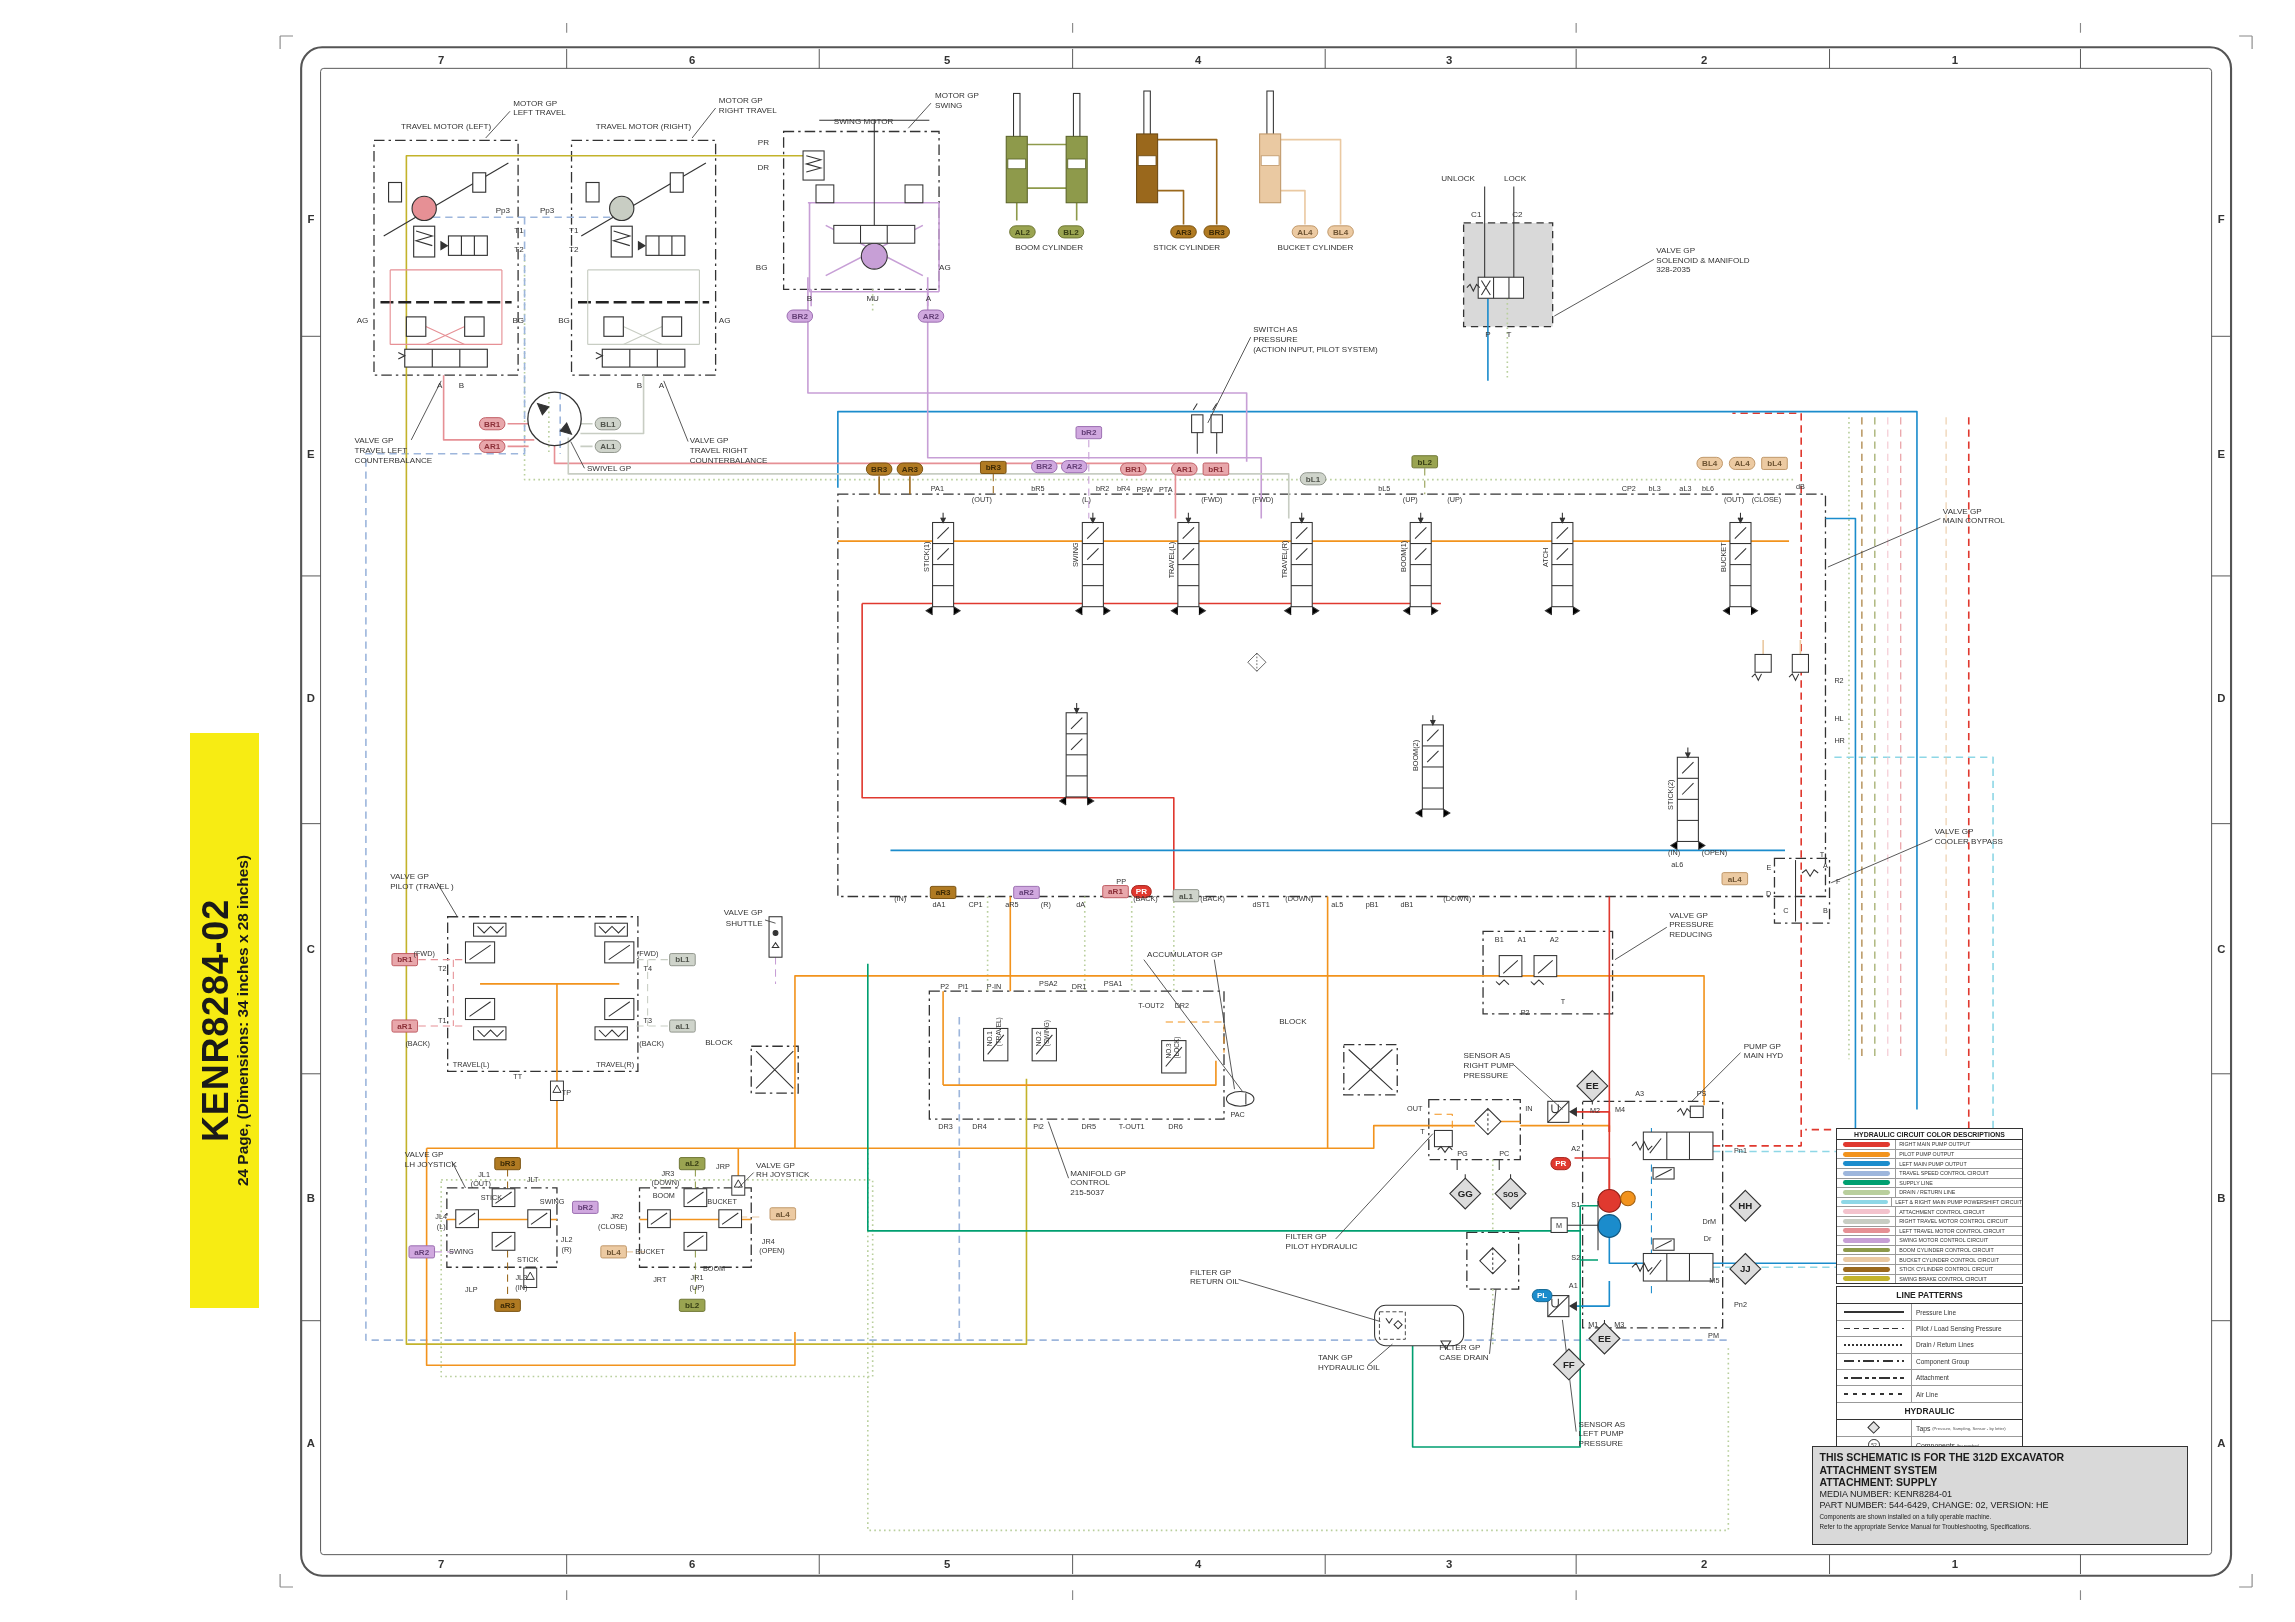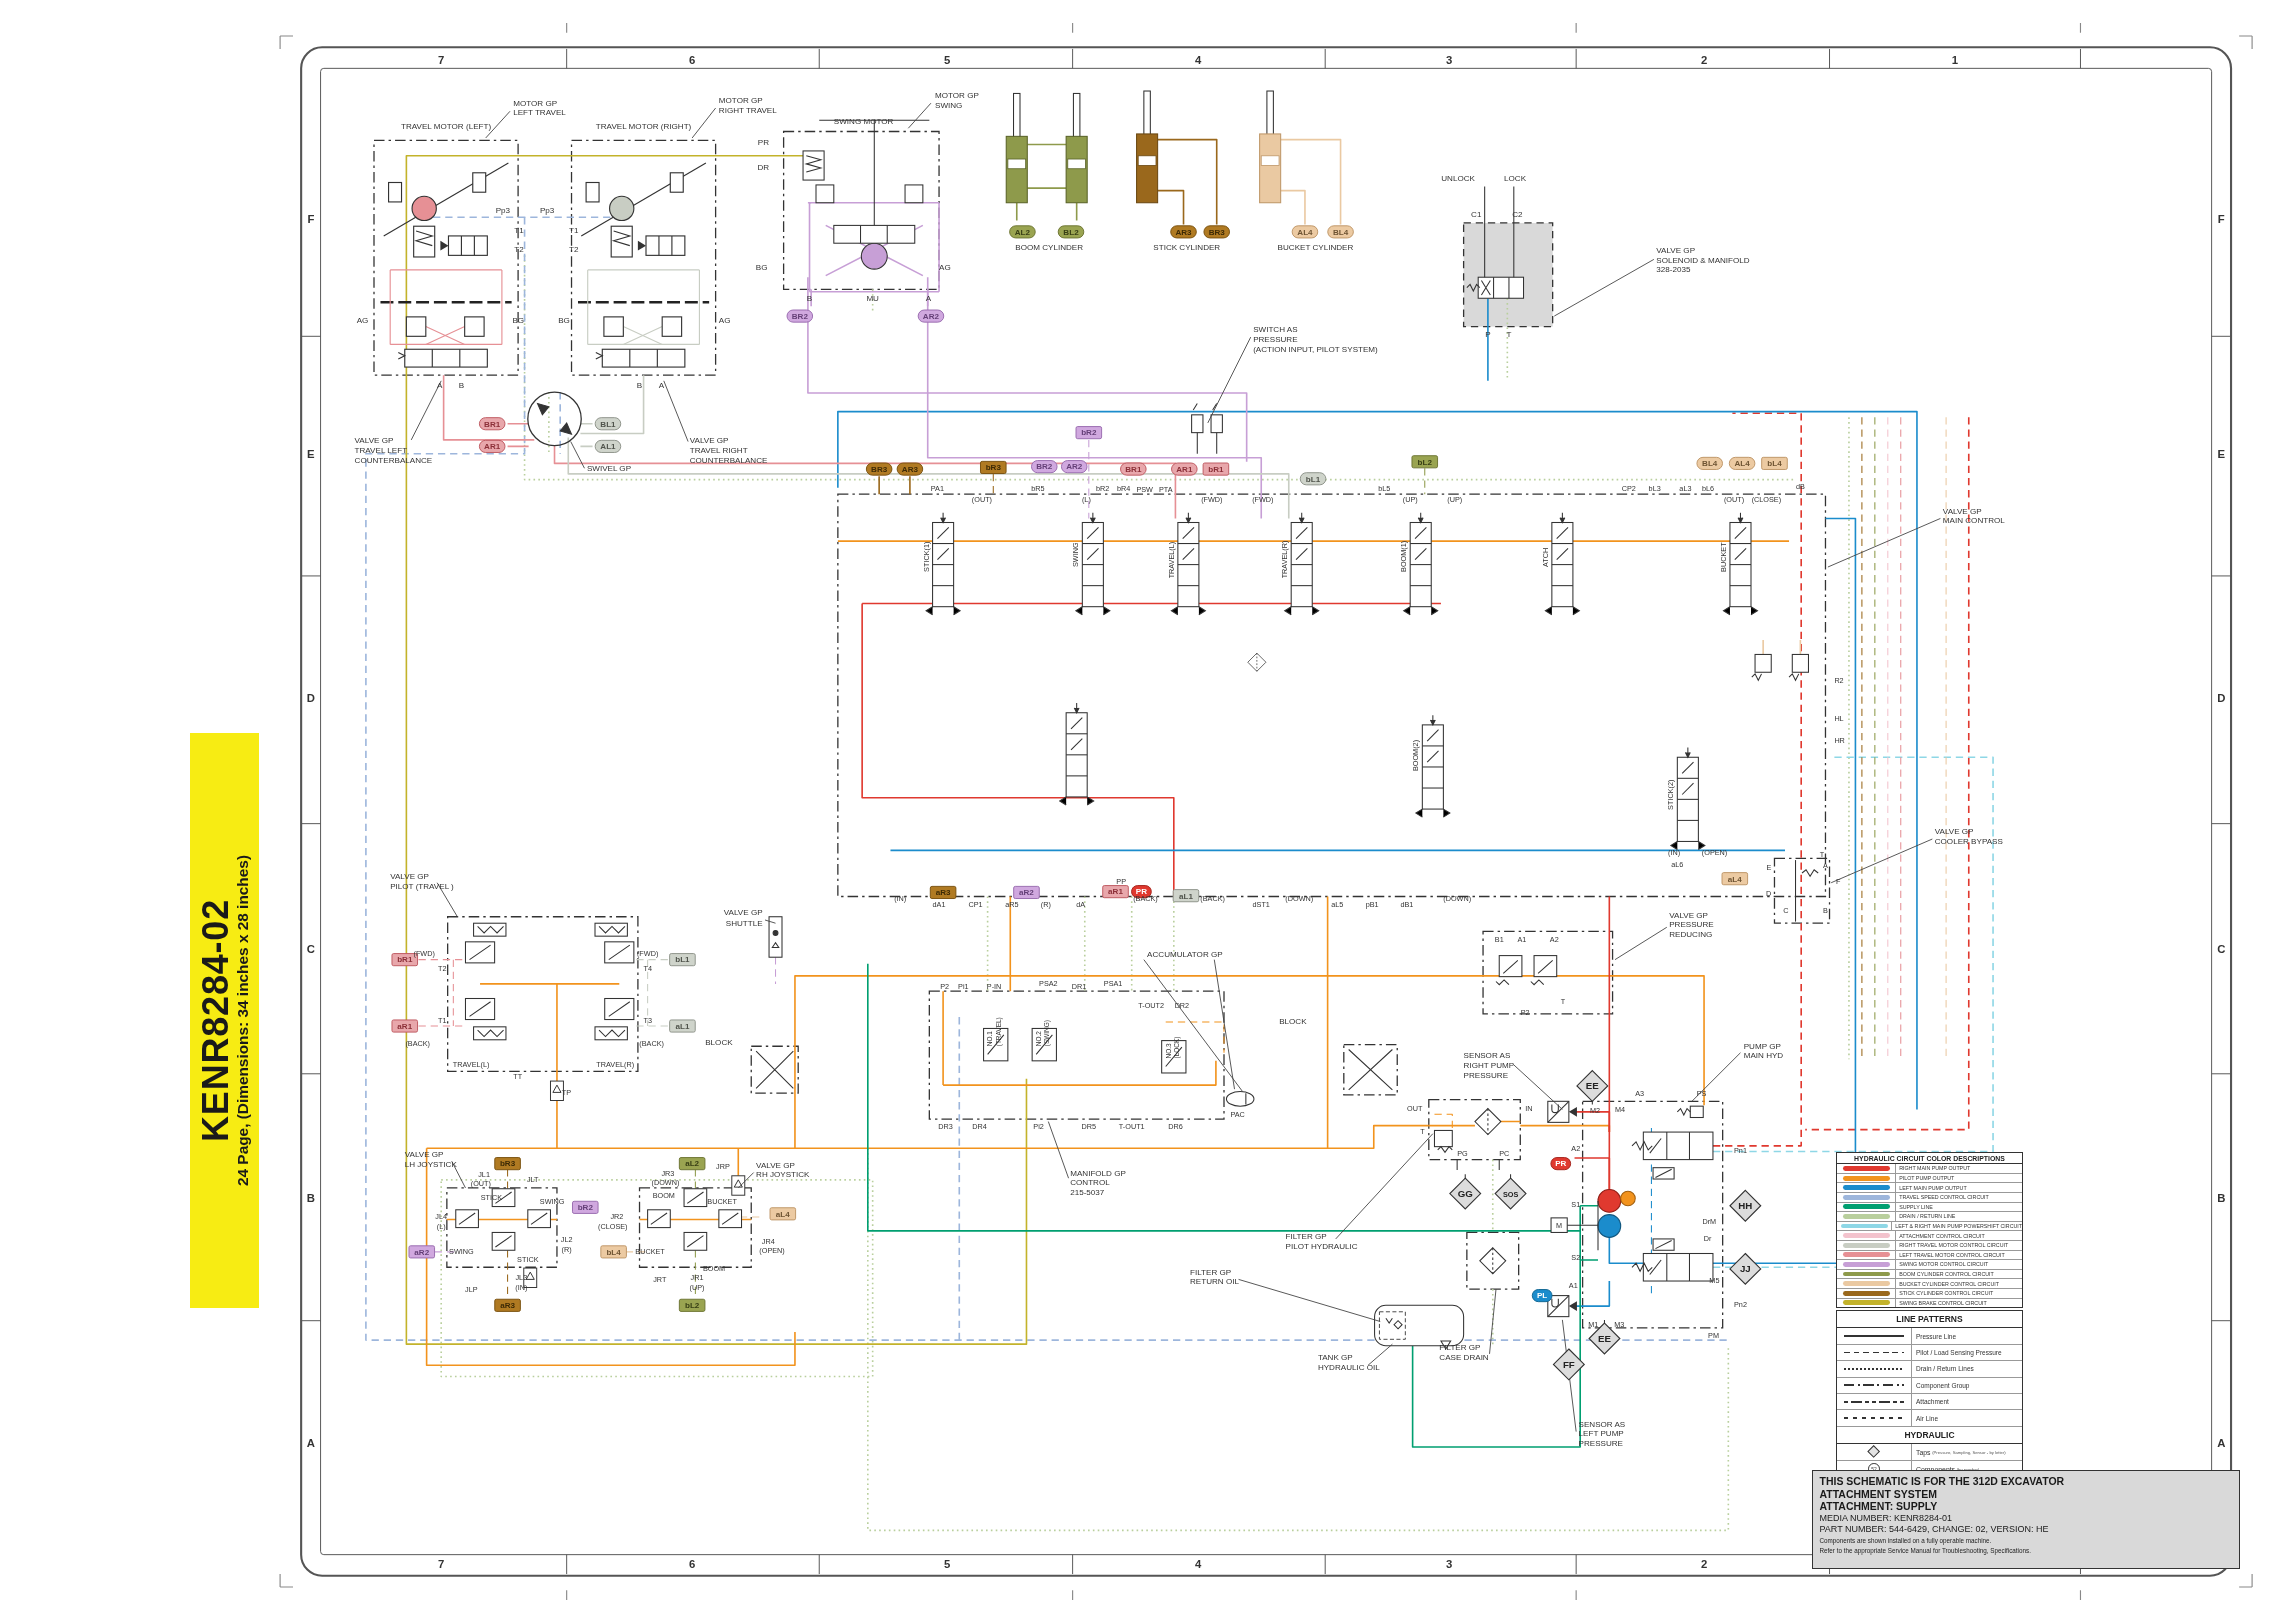--- a/index.html
+++ b/index.html
@@ -19,21 +19,21 @@
   .blk{stroke:#333;fill:none;stroke-width:1.3;}
   .cbox{fill:none;stroke:#333;stroke-width:1.6;stroke-dasharray:13 5 3 5;}
   .sym{fill:#fff;stroke:#333;stroke-width:1.3;}
   .leader{stroke:#444;stroke-width:1.1;fill:none;}
   
   .sidebar{position:absolute;left:190px;top:733px;width:69px;height:575px;background:#f7ec13;}
   .sidebar-rot{position:absolute;left:0;top:575px;width:575px;height:69px;transform-origin:top left;transform:rotate(-90deg);display:flex;flex-direction:column;justify-content:center;align-items:center;}
   .sidebar-title{font-size:36px;font-weight:bold;color:#1a1a1a;line-height:37px;letter-spacing:0.8px;}
   .sidebar-sub{font-size:15.4px;font-weight:bold;color:#1a1a1a;line-height:18px;}
   
-  .panel{position:absolute;background:#fff;border:1.1px solid #333;margin-top:24px;}
+  .panel{position:absolute;background:#fff;border:1.1px solid #333;}
   .panel-title{font-weight:bold;text-align:center;border-bottom:0.8px solid #333;color:#222;}
   .legend-colors{left:1836px;top:1128px;width:185px;}
   .legend-colors .panel-title{font-size:6.9px;padding:1.6px 0;}
   .crow{display:flex;align-items:center;height:8.6px;border-bottom:0.8px solid #999;}
   .crow:last-child{border-bottom:none;}
   .cswatch-cell{width:58px;display:flex;justify-content:center;border-right:0.8px solid #999;align-self:stretch;align-items:center;}
   .cswatch{width:47px;height:4.9px;border-radius:2.4px;}
   .ctext{font-size:5.3px;color:#333;padding-left:3.2px;white-space:nowrap;}
   .legend-patterns{left:1836px;top:1286px;width:185px;}
   .legend-patterns .panel-title{font-size:8.5px;padding:3.2px 0;}
@@ -48,21 +48,21 @@
   .ps-attach{background:repeating-linear-gradient(90deg,#333 0 4px,transparent 4px 7.3px,#333 7.3px 18px,transparent 18px 21px,#333 21px 25px,transparent 25px 28px);}
   .ps-air{background:repeating-linear-gradient(90deg,#333 0 4px,transparent 4px 9px);}
   .krow{display:flex;align-items:center;height:16px;border-bottom:0.8px solid #999;}
   .krow:last-child{border-bottom:none;}
   .kicon-cell{width:74px;display:flex;justify-content:center;border-right:0.8px solid #999;align-self:stretch;align-items:center;}
   .kdiamond{width:7.3px;height:7.3px;border:0.8px solid #333;background:#e3e3e3;transform:rotate(45deg);}
   .kcircle{width:9.7px;height:9.7px;border:0.8px solid #333;border-radius:50%;font-size:4.9px;display:flex;align-items:center;justify-content:center;color:#333;}
   .ktext{font-size:6.9px;color:#333;padding-left:4px;white-space:nowrap;}
   .ksub{font-size:4.2px;color:#555;padding-left:1.6px;white-space:nowrap;}
   
-  .title-block{left:1812px;top:1446px;width:428px;height:99px;background:#d9d9d9;border:1.3px solid #333;padding:4px 6.5px;box-sizing:border-box;}
+  .title-block{left:1812px;top:1446px;width:376px;height:99px;background:#d9d9d9;border:1.3px solid #333;padding:4px 6.5px;box-sizing:border-box;}
   .tb-bold{font-size:10.5px;font-weight:bold;color:#1a1a1a;line-height:12.6px;}
   .tb-reg{font-size:9px;color:#1a1a1a;line-height:11.3px;}
   .tb-small{font-size:6.3px;color:#222;line-height:8.5px;margin-top:1.6px;}
 </style>
 </head>
 <body>
 
 <div class="stage">
 
 <svg id="sheet" width="2295" height="1623" viewBox="0 0 2835 2004">

